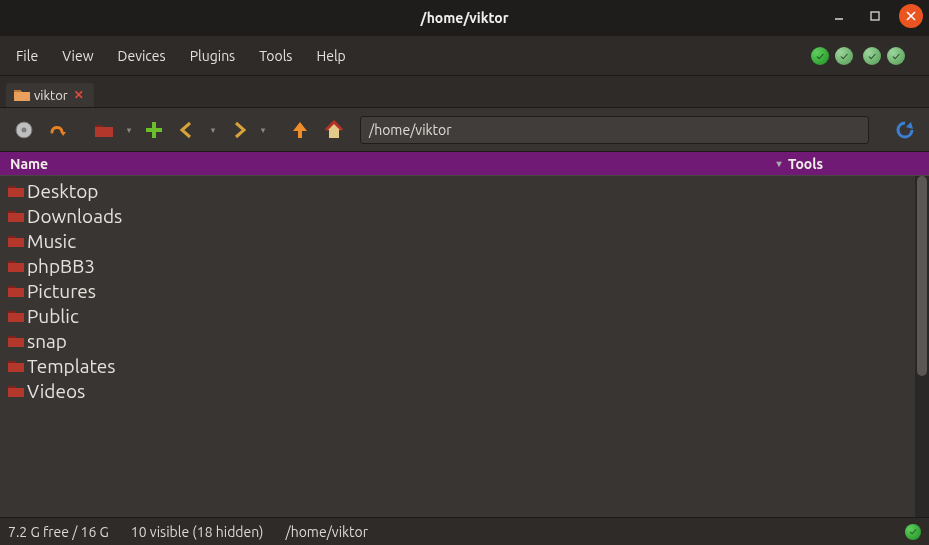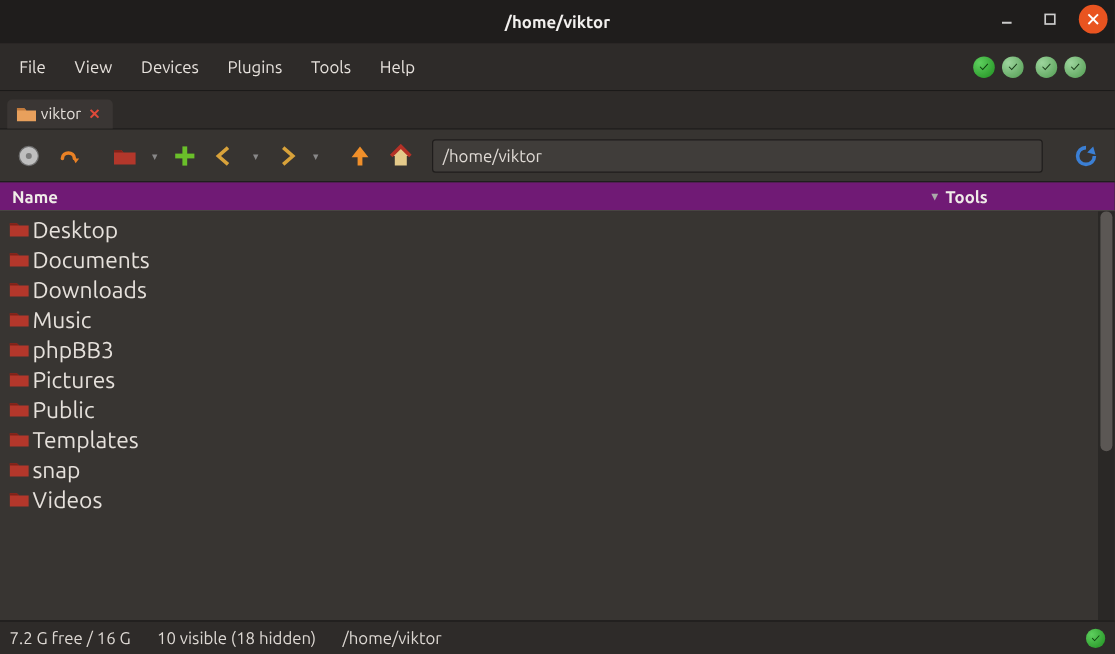--- a/index.html
+++ b/index.html
@@ -315,27 +315,20 @@
           <path d="M0 3 L0 13 L16 13 L16 4 L8 4 L6 2 L0 2 Z" fill="#b3372b"></path>
           <path d="M0 2 L6 2 L8 4 L0 4 Z" fill="#7f2219"></path>
         </svg>
         <span>Desktop</span>
       </div>
       <div class="row">
         <svg class="folder-glyph" viewBox="0 0 16 14">
           <path d="M0 3 L0 13 L16 13 L16 4 L8 4 L6 2 L0 2 Z" fill="#b3372b"></path>
           <path d="M0 2 L6 2 L8 4 L0 4 Z" fill="#7f2219"></path>
         </svg>
-        <span>Documents</span>
-      </div>
-      <div class="row">
-        <svg class="folder-glyph" viewBox="0 0 16 14">
-          <path d="M0 3 L0 13 L16 13 L16 4 L8 4 L6 2 L0 2 Z" fill="#b3372b"></path>
-          <path d="M0 2 L6 2 L8 4 L0 4 Z" fill="#7f2219"></path>
-        </svg>
         <span>Downloads</span>
       </div>
       <div class="row">
         <svg class="folder-glyph" viewBox="0 0 16 14">
           <path d="M0 3 L0 13 L16 13 L16 4 L8 4 L6 2 L0 2 Z" fill="#b3372b"></path>
           <path d="M0 2 L6 2 L8 4 L0 4 Z" fill="#7f2219"></path>
         </svg>
         <span>Music</span>
       </div>
       <div class="row">
@@ -357,28 +350,28 @@
           <path d="M0 3 L0 13 L16 13 L16 4 L8 4 L6 2 L0 2 Z" fill="#b3372b"></path>
           <path d="M0 2 L6 2 L8 4 L0 4 Z" fill="#7f2219"></path>
         </svg>
         <span>Public</span>
       </div>
       <div class="row">
         <svg class="folder-glyph" viewBox="0 0 16 14">
           <path d="M0 3 L0 13 L16 13 L16 4 L8 4 L6 2 L0 2 Z" fill="#b3372b"></path>
           <path d="M0 2 L6 2 L8 4 L0 4 Z" fill="#7f2219"></path>
         </svg>
+        <span>snap</span>
+      </div>
+      <div class="row">
+        <svg class="folder-glyph" viewBox="0 0 16 14">
+          <path d="M0 3 L0 13 L16 13 L16 4 L8 4 L6 2 L0 2 Z" fill="#b3372b"></path>
+          <path d="M0 2 L6 2 L8 4 L0 4 Z" fill="#7f2219"></path>
+        </svg>
         <span>Templates</span>
-      </div>
-      <div class="row">
-        <svg class="folder-glyph" viewBox="0 0 16 14">
-          <path d="M0 3 L0 13 L16 13 L16 4 L8 4 L6 2 L0 2 Z" fill="#b3372b"></path>
-          <path d="M0 2 L6 2 L8 4 L0 4 Z" fill="#7f2219"></path>
-        </svg>
-        <span>snap</span>
       </div>
       <div class="row">
         <svg class="folder-glyph" viewBox="0 0 16 14">
           <path d="M0 3 L0 13 L16 13 L16 4 L8 4 L6 2 L0 2 Z" fill="#b3372b"></path>
           <path d="M0 2 L6 2 L8 4 L0 4 Z" fill="#7f2219"></path>
         </svg>
         <span>Videos</span>
       </div>
     </div>
   <div class="scrollbar">

